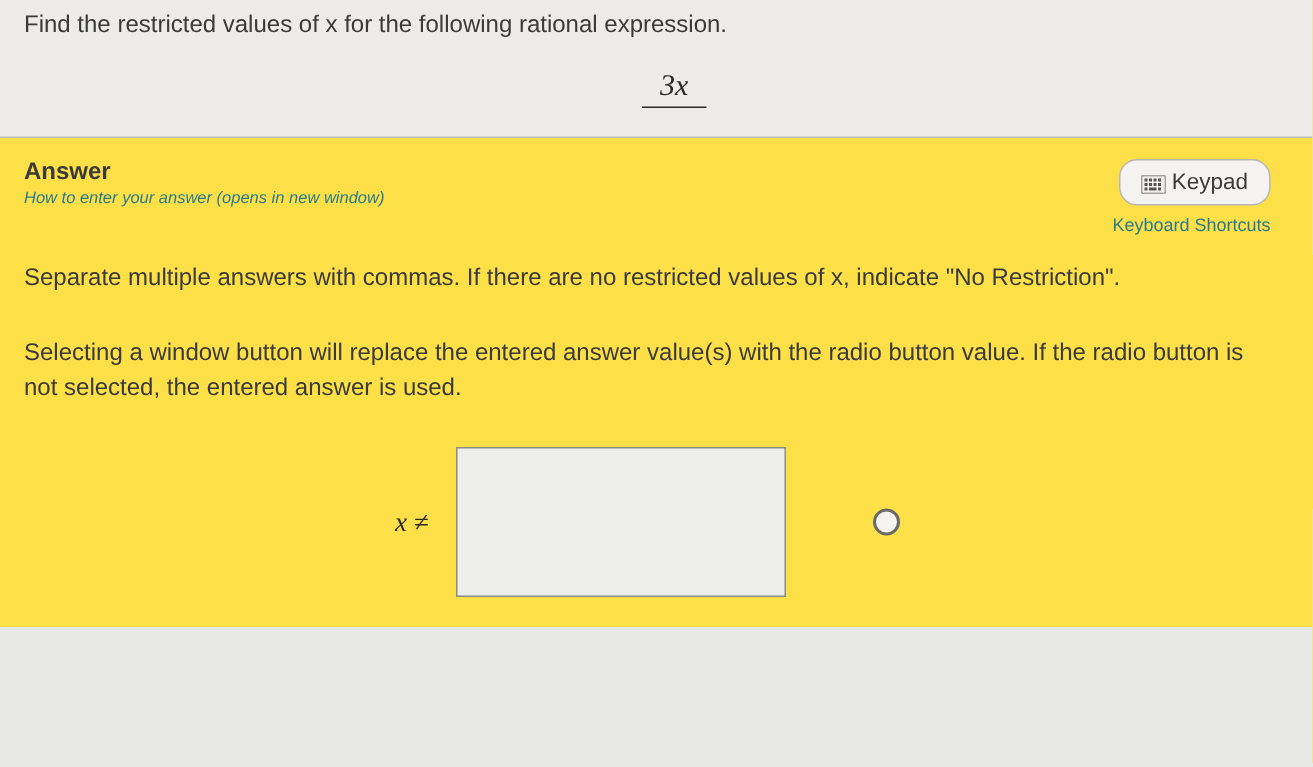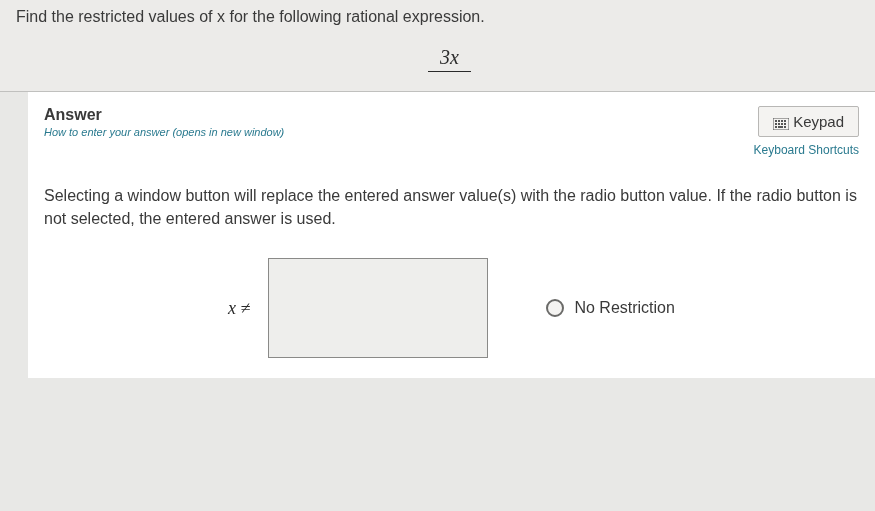--- a/index.html
+++ b/index.html
@@ -40,23 +40,22 @@
       border-bottom: 1.5px solid #2a2a2a;
       font-style: italic;
     }
     .denominator {
       display: block;
       padding: 2px 8px 0 8px;
       font-style: italic;
     }
     .sup { font-size: 0.7em; vertical-align: super; font-style: normal; }
     .answer-section {
-      background: #ffffff;
-      padding: 14px 16px 20px 16px;
-      margin-left: 28px;
+      background: #fde047;
+      padding: 14px 28px 20px 16px;
     }
     .answer-top {
       display: flex;
       justify-content: space-between;
       align-items: flex-start;
     }
     .answer-left { flex: 1; }
     .answer-heading {
       font-size: 16px;
       font-weight: 600;
@@ -72,21 +71,21 @@
     .keypad-btn {
       display: inline-flex;
       align-items: center;
       gap: 4px;
       background: #f4f3f1;
       border: 1px solid #b8b7b5;
       padding: 6px 14px;
       font-size: 15px;
       color: #3a3a3a;
       cursor: pointer;
-      border-radius: 2px;
+      border-radius: 12px;
       justify-content: center;
     }
     .keypad-icon {
       width: 16px; height: 12px;
       display: inline-block;
     }
     .kbd-shortcuts {
       font-size: 12px;
       color: #2a7a8f;
       margin-top: 6px;
@@ -176,23 +175,23 @@
             <rect x="5" y="8" width="5" height="2" fill="#555"></rect>
             <rect x="11" y="8" width="2" height="2" fill="#555"></rect>
           </svg>
         </span>
         <span>Keypad</span>
       </button>
       <div class="kbd-shortcuts">Keyboard Shortcuts</div>
     </div>
   </div>
 
+  <div class="instruction-1">Separate multiple answers with commas. If there are no restricted values of x, indicate "No Restriction".</div>
   <div class="instruction-2">Selecting a window button will replace the entered answer value(s) with the radio button value. If the radio button is not selected, the entered answer is used.</div>
 
   <div class="input-row">
     <span class="xneq">x ≠</span>
     <input type="text" class="answer-box" value="" style="">
     <div class="radio-group">
       <span class="radio-circle"></span>
-      <span class="radio-label">No Restriction</span>
     </div>
   </div>
 </div>
 
 </body></html>

